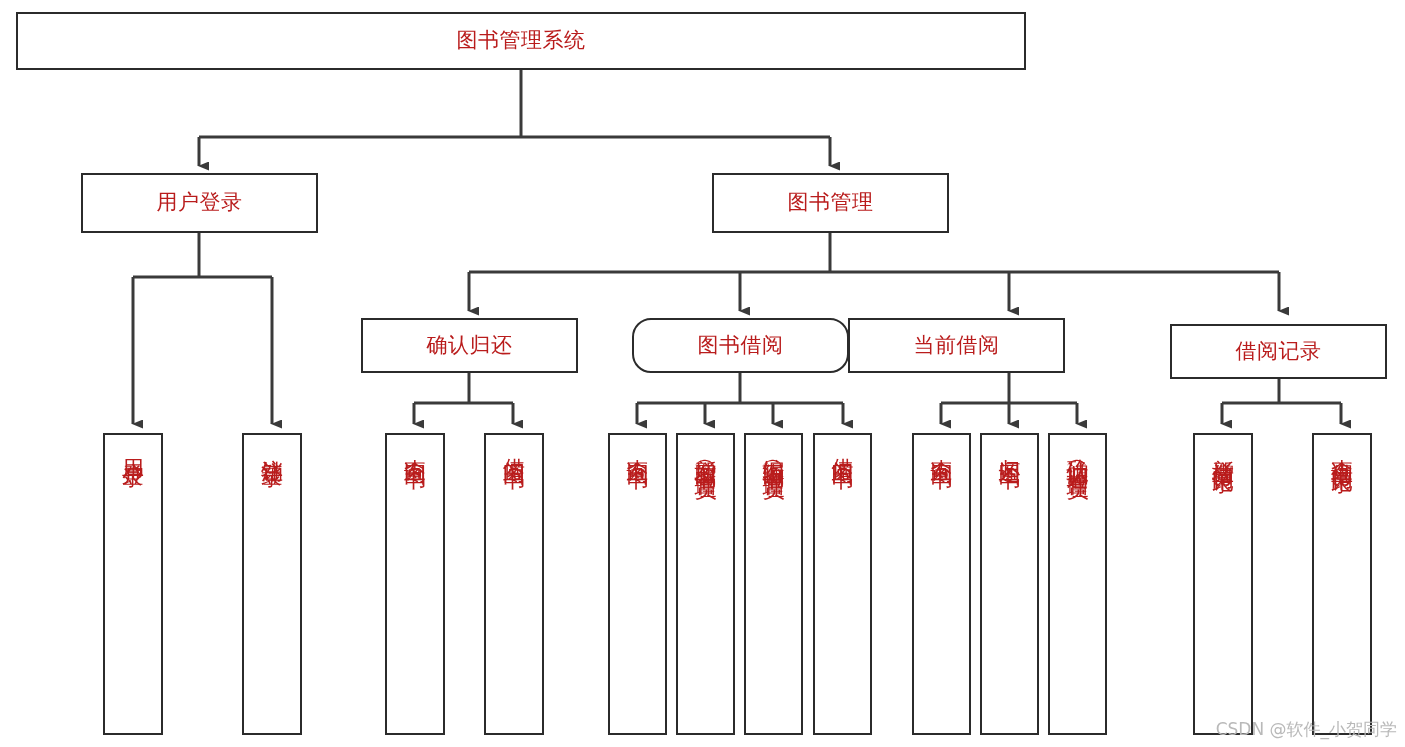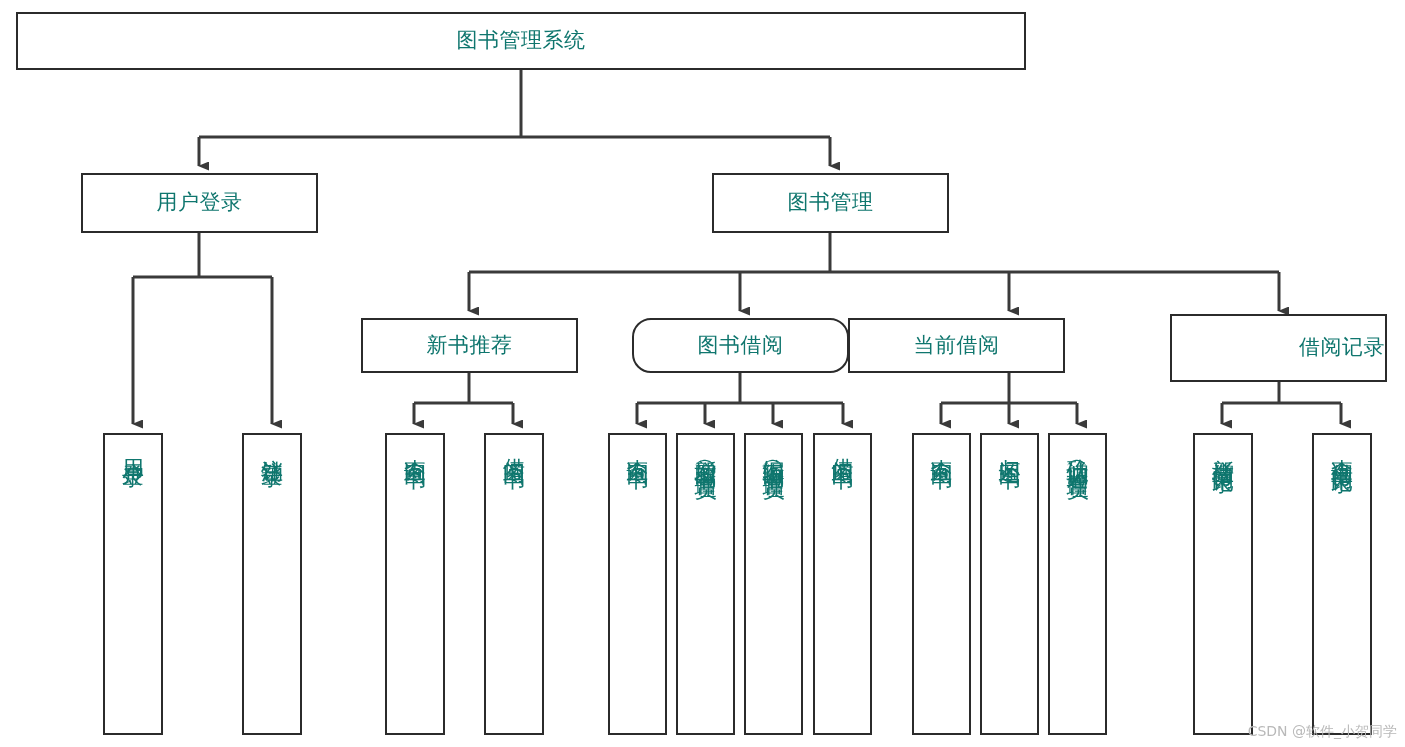--- a/index.html
+++ b/index.html
@@ -29,21 +29,21 @@
     position: absolute;
     box-sizing: border-box;
     background: #ffffff;
     border: 2px solid #2b2b2b;
     display: flex;
     align-items: center;
     justify-content: center;
     z-index: 2;
   }
   .node .node-label {
-    color: #0f766e;
+    color: #b91c1c;
     letter-spacing: 0.5px;
     line-height: 1.12;
     text-align: center;
     white-space: nowrap;
   }
   .node.horizontal .node-label {
     font-size: 21px;
   }
   .node.vertical {
     align-items: flex-start;
@@ -54,21 +54,21 @@
     writing-mode: vertical-rl;
     text-orientation: upright;
     font-size: 22px;
     letter-spacing: 3px;
     line-height: 1;
   }
   #watermark {
     position: absolute;
     right: 8px;
     bottom: 6px;
-    font-size: 14px;
+    font-size: 17px;
     color: #b9b9b9;
     z-index: 5;
     white-space: nowrap;
     pointer-events: none;
   }
 </style>
 </head>
 <body>
 
 <div id="diagram-root">
@@ -129,32 +129,32 @@
 
   <div class="node horizontal" style="left:81px; top:173px; width:237px; height:60px;">
     <span class="node-label">用户登录</span>
   </div>
 
   <div class="node horizontal" style="left:712px; top:173px; width:237px; height:60px;">
     <span class="node-label">图书管理</span>
   </div>
 
   <div class="node horizontal" style="left:361px; top:318px; width:217px; height:55px;">
-    <span class="node-label">新书推荐</span>
+    <span class="node-label">确认归还</span>
   </div>
 
   <div class="node horizontal" style="left:632px; top:318px; width:217px; height:55px;border-radius:19px;">
     <span class="node-label">图书借阅</span>
   </div>
 
   <div class="node horizontal" style="left:848px; top:318px; width:217px; height:55px;">
     <span class="node-label">当前借阅</span>
   </div>
 
-  <div class="node horizontal" style="left:1170px; top:314px; width:217px; height:68px;justify-content:flex-end;">
+  <div class="node horizontal" style="left:1170px; top:324px; width:217px; height:55px;">
     <span class="node-label">借阅记录</span>
   </div>
 
   <div class="node vertical" style="left:103px; top:433px; width:60px; height:302px;">
     <span class="node-label">用户登录</span>
   </div>
 
   <div class="node vertical" style="left:242px; top:433px; width:60px; height:302px;">
     <span class="node-label">注销登录</span>
   </div>

